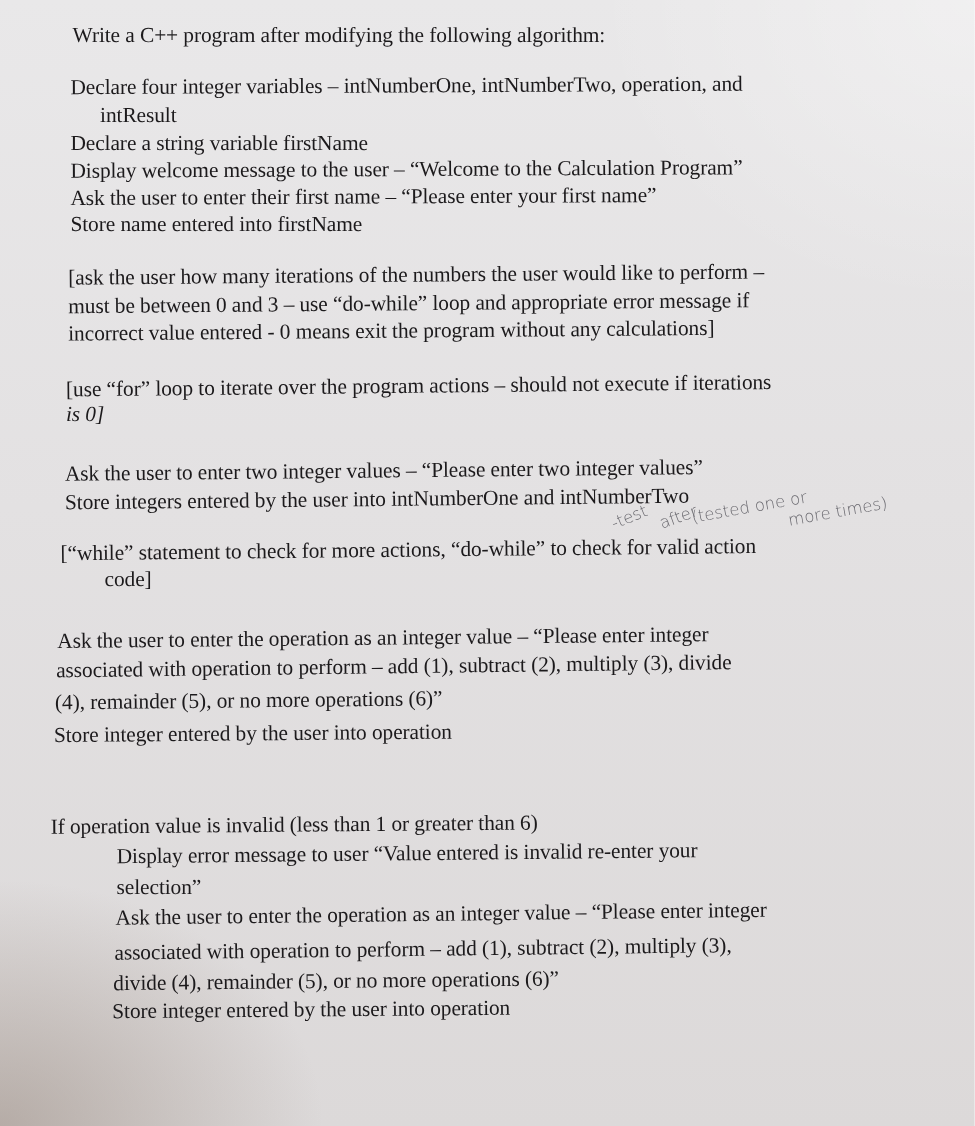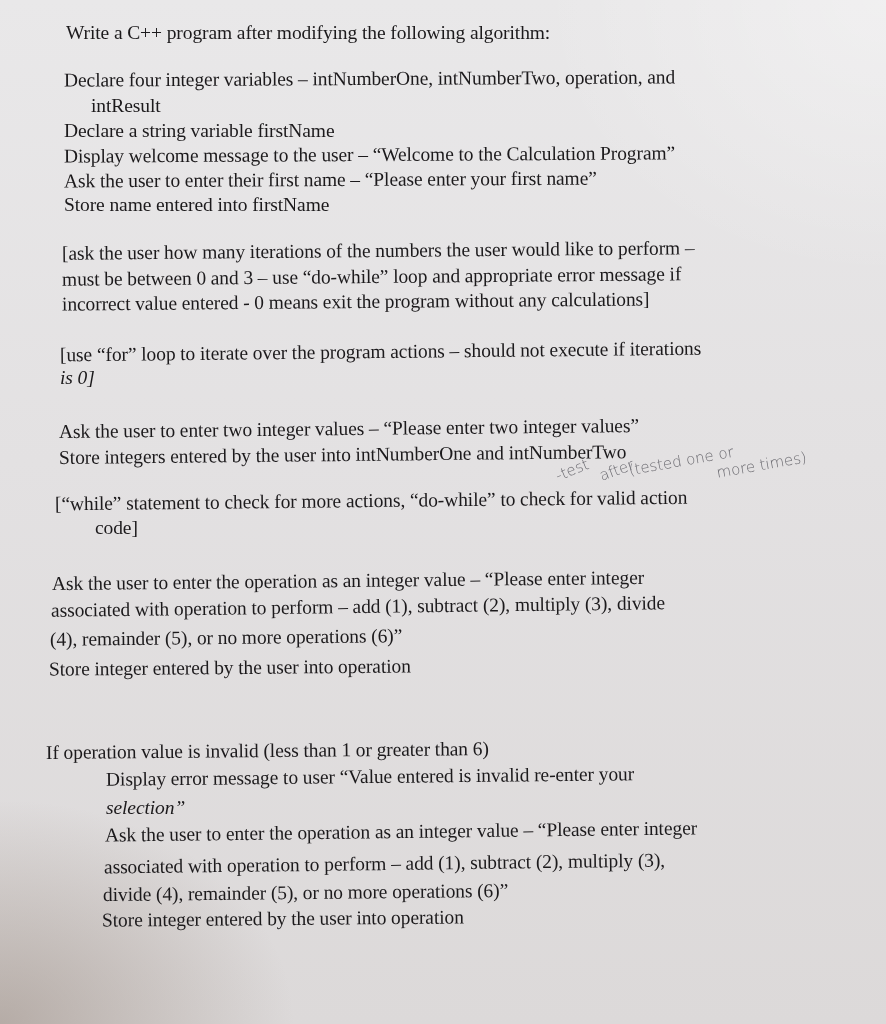--- a/index.html
+++ b/index.html
@@ -73,19 +73,19 @@
   <div class="line" style="left:53px; top:489px; transform:rotate(-0.6deg);">[“while” statement to check for more actions, “do-while” to check for valid action</div>
   <div class="line" style="left:53px; top:516px;margin-left:40px;">code]</div>
 
   <div class="line" style="left:50px; top:569px; transform:rotate(-0.6deg);">Ask the user to enter the operation as an integer value – “Please enter integer</div>
   <div class="line" style="left:49px; top:595px; transform:rotate(-0.7deg);">associated with operation to perform – add (1), subtract (2), multiply (3), divide</div>
   <div class="line" style="left:48px; top:626px; transform:rotate(-0.6deg);">(4), remainder (5), or no more operations (6)”</div>
   <div class="line" style="left:47px; top:656px; transform:rotate(-0.5deg);">Store integer entered by the user into operation</div>
 
   <div class="line" style="left:44px; top:739px; transform:rotate(-0.5deg);">If operation value is invalid (less than 1 or greater than 6)</div>
   <div class="line" style="left:104px; top:765px; transform:rotate(-0.6deg);">Display error message to user “Value entered is invalid re-enter your</div>
-  <div class="line" style="left:104px; top:796px;font-style:italic;">selection”</div>
+  <div class="line" style="left:104px; top:796px;">selection”</div>
   <div class="line" style="left:103px; top:820px; transform:rotate(-0.7deg);">Ask the user to enter the operation as an integer value – “Please enter integer</div>
   <div class="line" style="left:102px; top:852px; transform:rotate(-0.7deg);">associated with operation to perform – add (1), subtract (2), multiply (3),</div>
   <div class="line" style="left:101px; top:881px; transform:rotate(-0.6deg);">divide (4), remainder (5), or no more operations (6)”</div>
   <div class="line" style="left:100px; top:907px; transform:rotate(-0.5deg);">Store integer entered by the user into operation</div>
 
 </div>
 
 </body></html>

